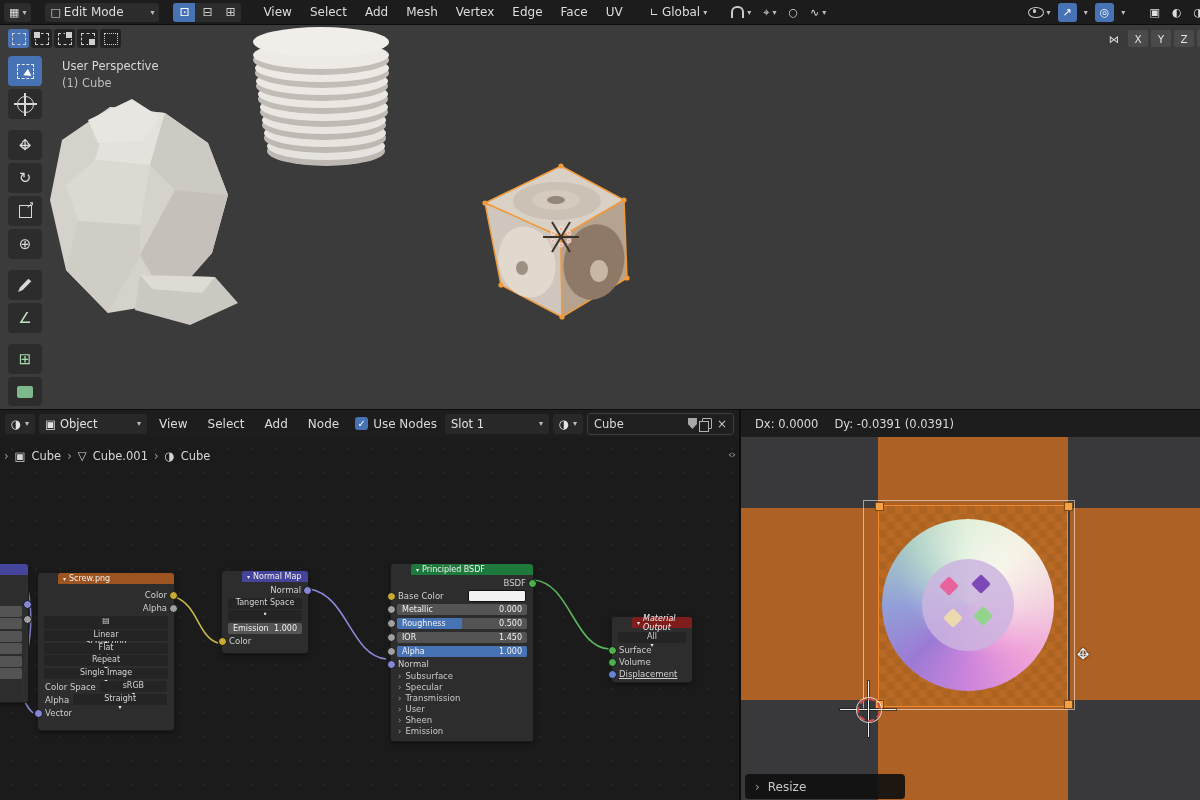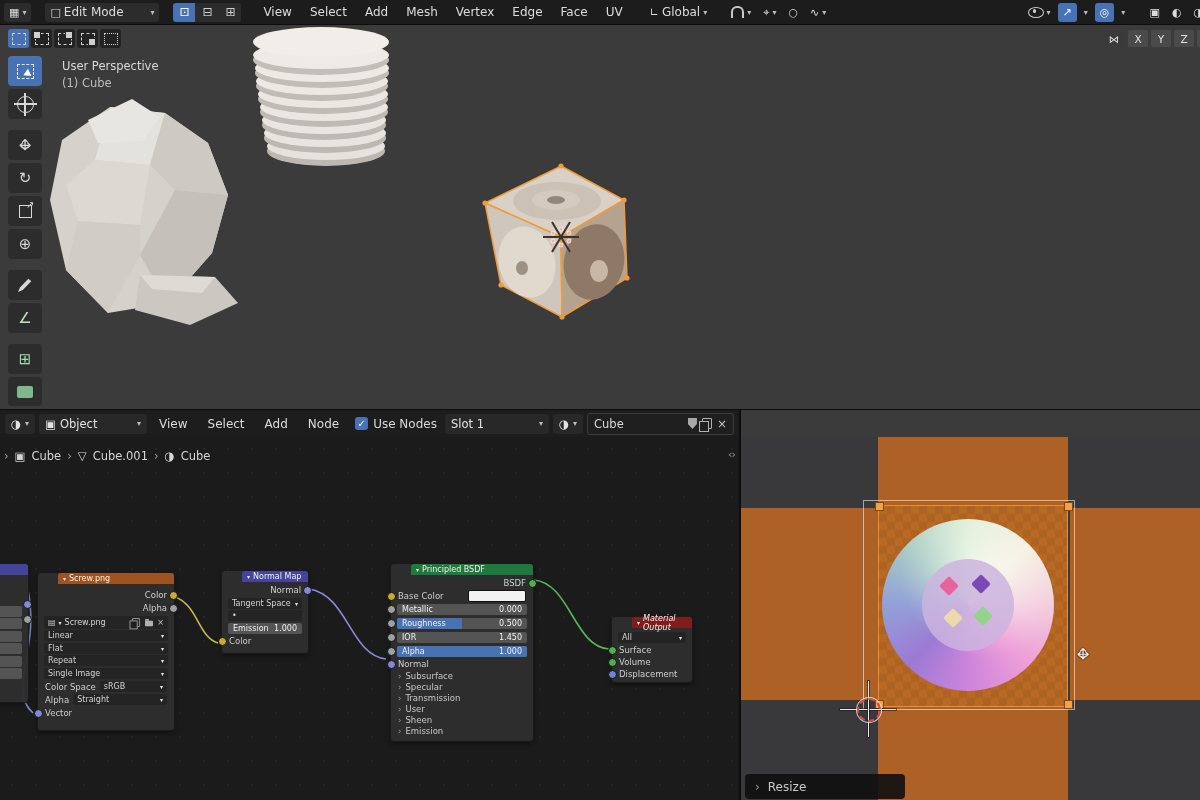--- a/index.html
+++ b/index.html
@@ -67,21 +67,21 @@
   .crumb{display:flex;align-items:center;gap:6px;font-size:11.5px;color:#d6d6d6;}
   .node{position:absolute;background:rgba(46,46,46,0.96);border:1px solid #1a1a1a;border-radius:4px;
         box-shadow:0 2px 5px rgba(0,0,0,.4);font-size:8.5px;color:#cfcfcf;}
   .nhead{height:11px;border-radius:3px 3px 0 0;display:flex;align-items:center;gap:3px;
          padding:0 5px;font-size:8px;color:#f0f0f0;margin-left:20px;}
   .narrow{font-size:6px;color:#e8e8e8;}
   .nbody{padding:3px 0 4px 0;}
   .nrow{position:relative;display:flex;align-items:center;padding:0 7px;height:13px;font-size:8.5px;}
   .nrow .sp{flex:1;}
   .ndrop{position:relative;background:#242424;border-radius:2px;height:11px;margin:1.5px 6px;
-         display:flex;align-items:center;padding:0 4px;font-size:8px;color:#d5d5d5;}
+         display:flex;align-items:center;padding:0 4px;font-size:8px;color:#d5d5d5;flex-direction:column;}
   .ndrop .sp{flex:1;}
   .slider{position:relative;background:#545454;border-radius:2px;height:11px;margin:1.5px 6px;
           display:flex;align-items:center;justify-content:space-between;padding:0 5px;font-size:8px;color:#f2f2f2;overflow:hidden;}
   .slider .fill{position:absolute;left:0;top:0;bottom:0;background:#4772b3;}
   .slider span{position:relative;z-index:1;}
   .sock{position:absolute;width:7px;height:7px;border-radius:50%;border:1px solid #101010;top:50%;margin-top:-4px;}
   .sock.in{left:-4px;} .sock.out{right:-4px;}
   .s-yellow{background:#c8ab37;} .s-gray{background:#a0a0a0;} .s-green{background:#4fae50;}
   .s-purple{background:#8787d8;} .s-blue{background:#6a84d8;}
   .swatch{flex:0 0 56px;height:10px;background:#f2f2f2;border-radius:2px;border:1px solid #111;}
@@ -364,20 +364,24 @@
       <span class="dd">▾</span>
     </div>
     <div class="namefield" style="flex:1;max-width:168px;">
       <span style="flex:1;">Cube</span>
       <span class="icon-shield"></span>
       <span class="icon-copy"></span>
       <span style="font-size:12px;color:#c5c5c5;">×</span>
     </div>
   </div>
 
+  <div class="abs rhdr" style="left:741px;top:410px;width:459px;padding:0 14px;gap:16px;font-size:11.5px;">
+    <span>Dx: 0.0000</span>
+    <span>Dy: -0.0391 (0.0391)</span>
+  </div>
 
   <div id="node-region" class="abs">
 
     <div class="crumb abs" style="left:4px;top:12px;">
       <span style="color:#9a9a9a;">›</span>
       <span>▣</span>
       <span>Cube</span>
       <span style="color:#9a9a9a;">›</span>
       <span>▽</span>
       <span>Cube.001</span>
@@ -585,21 +589,21 @@
           <span class="narrow">▾</span>
         </div>
         <div class="nrow" style="height:12px;">
           <span class="sock in s-green"></span>
           <span>Surface</span>
         </div>
         <div class="nrow" style="height:12px;">
           <span class="sock in s-green"></span>
           <span>Volume</span>
         </div>
-        <div class="nrow" style="height:12px;">
+        <div class="nrow" style="height:12px;text-decoration:underline;">
           <span class="sock in s-blue"></span>
           <span>Displacement</span>
         </div>
       </div>
     </div>
   </div>
 
   <div class="abs" style="left:728px;top:448px;color:#9a9a9a;font-size:11px;letter-spacing:-1px;">‹›</div>
 
   <div id="uv-region" class="abs">

